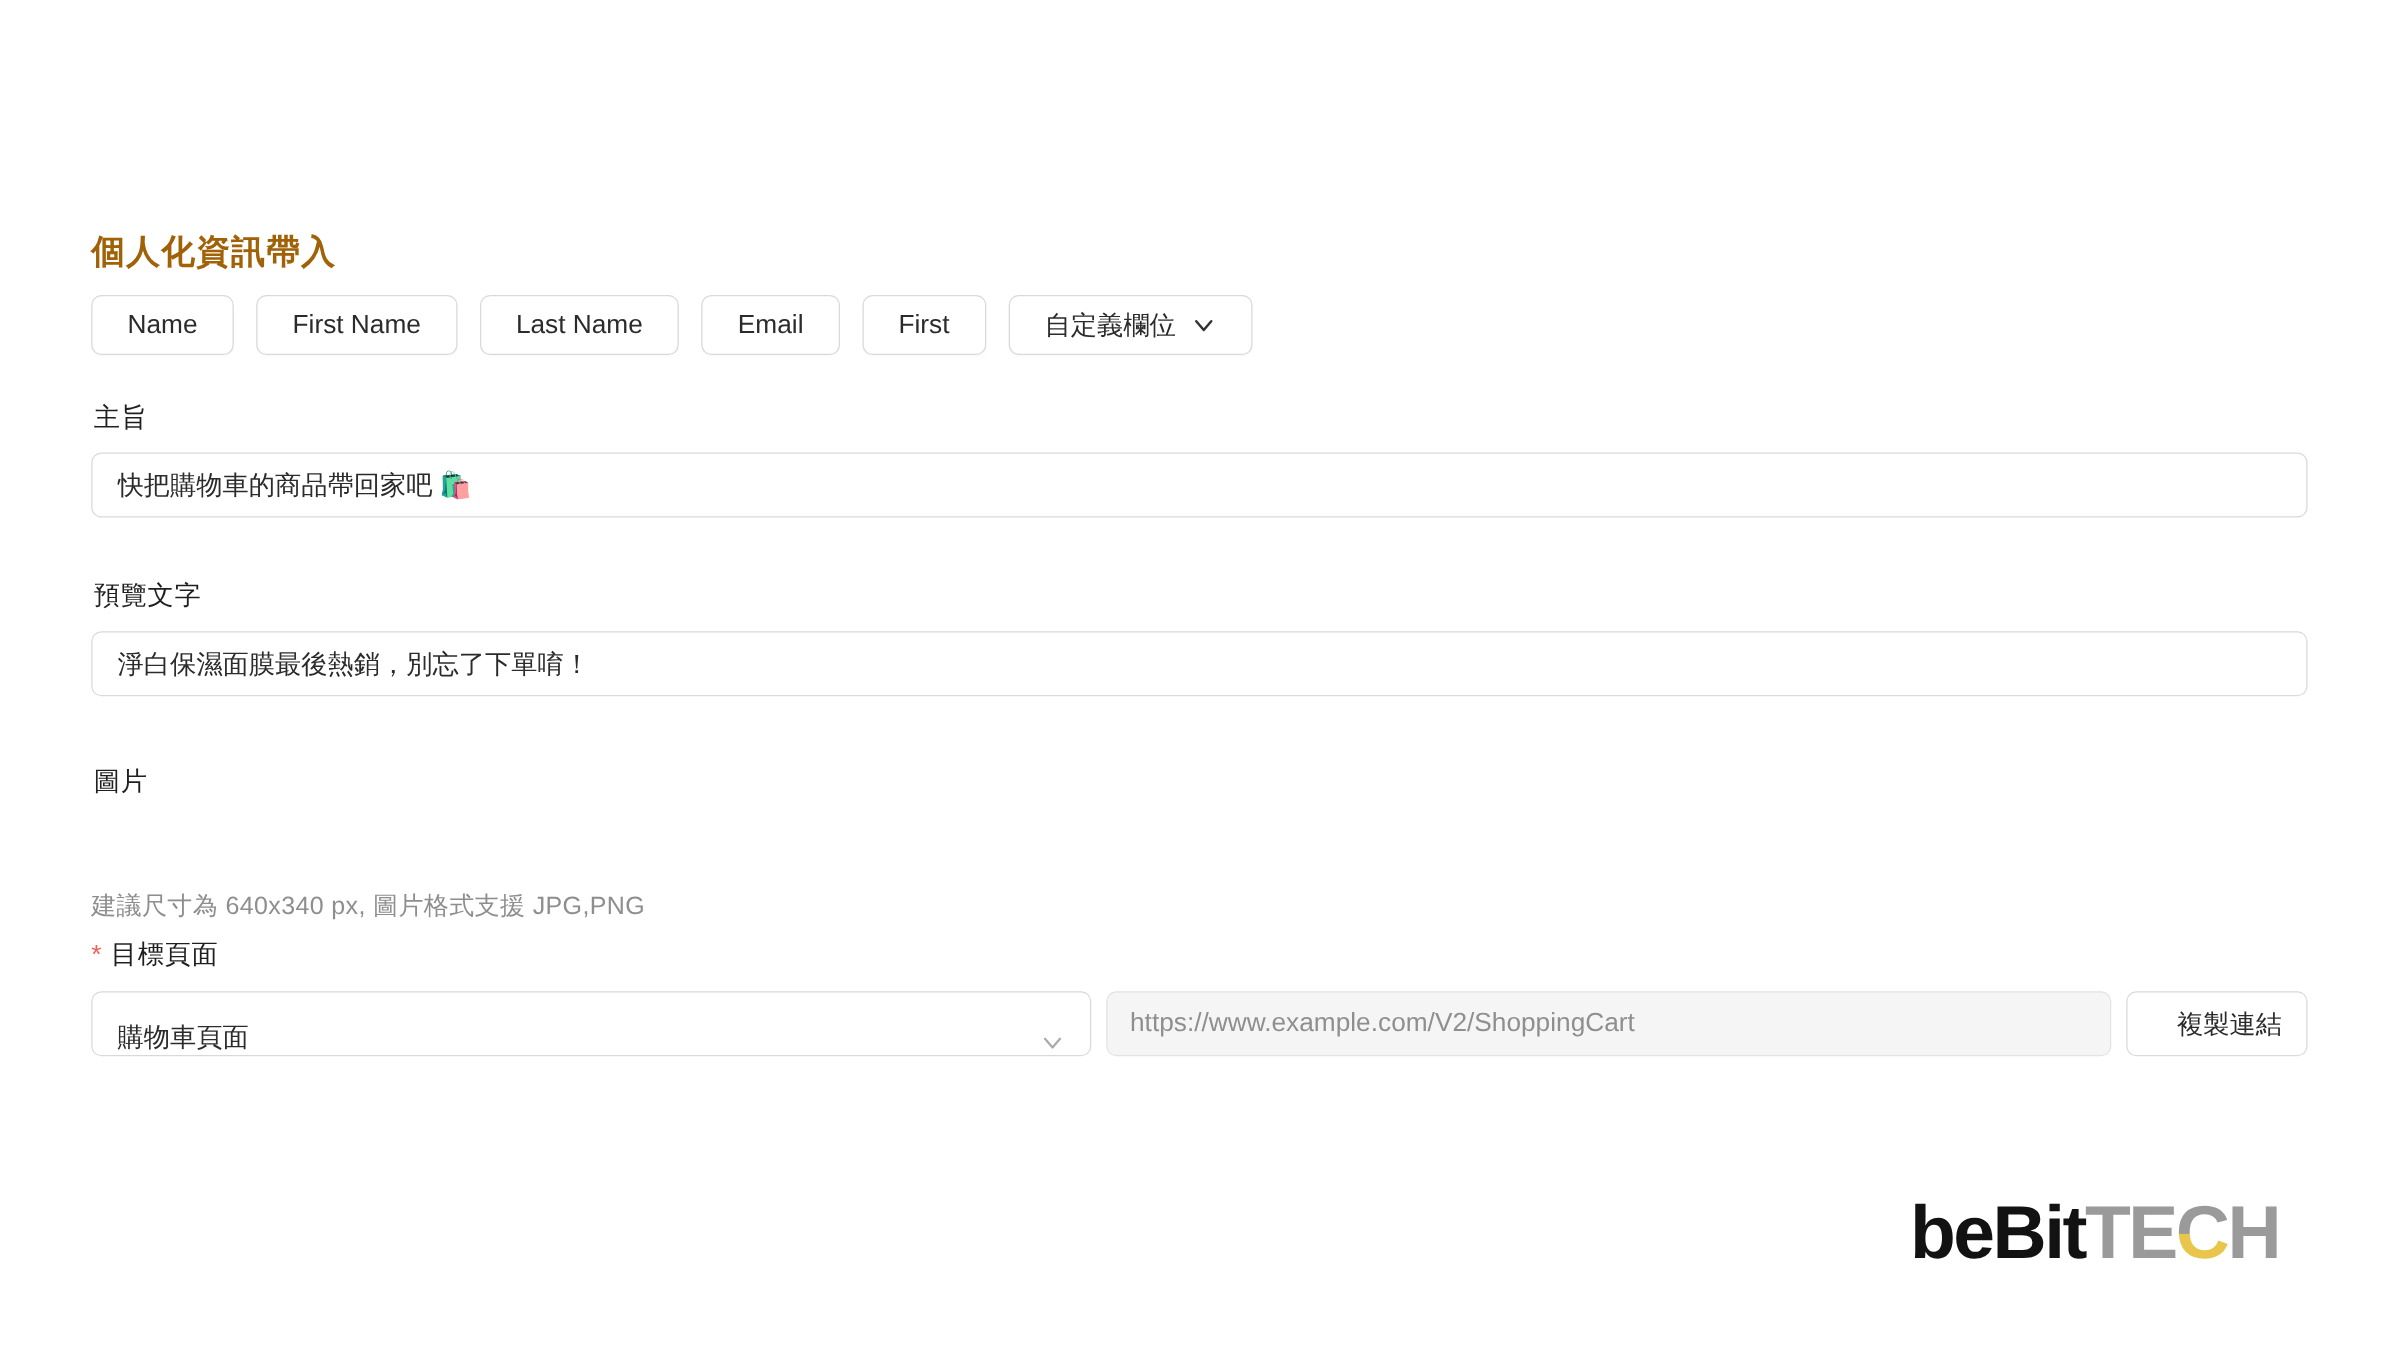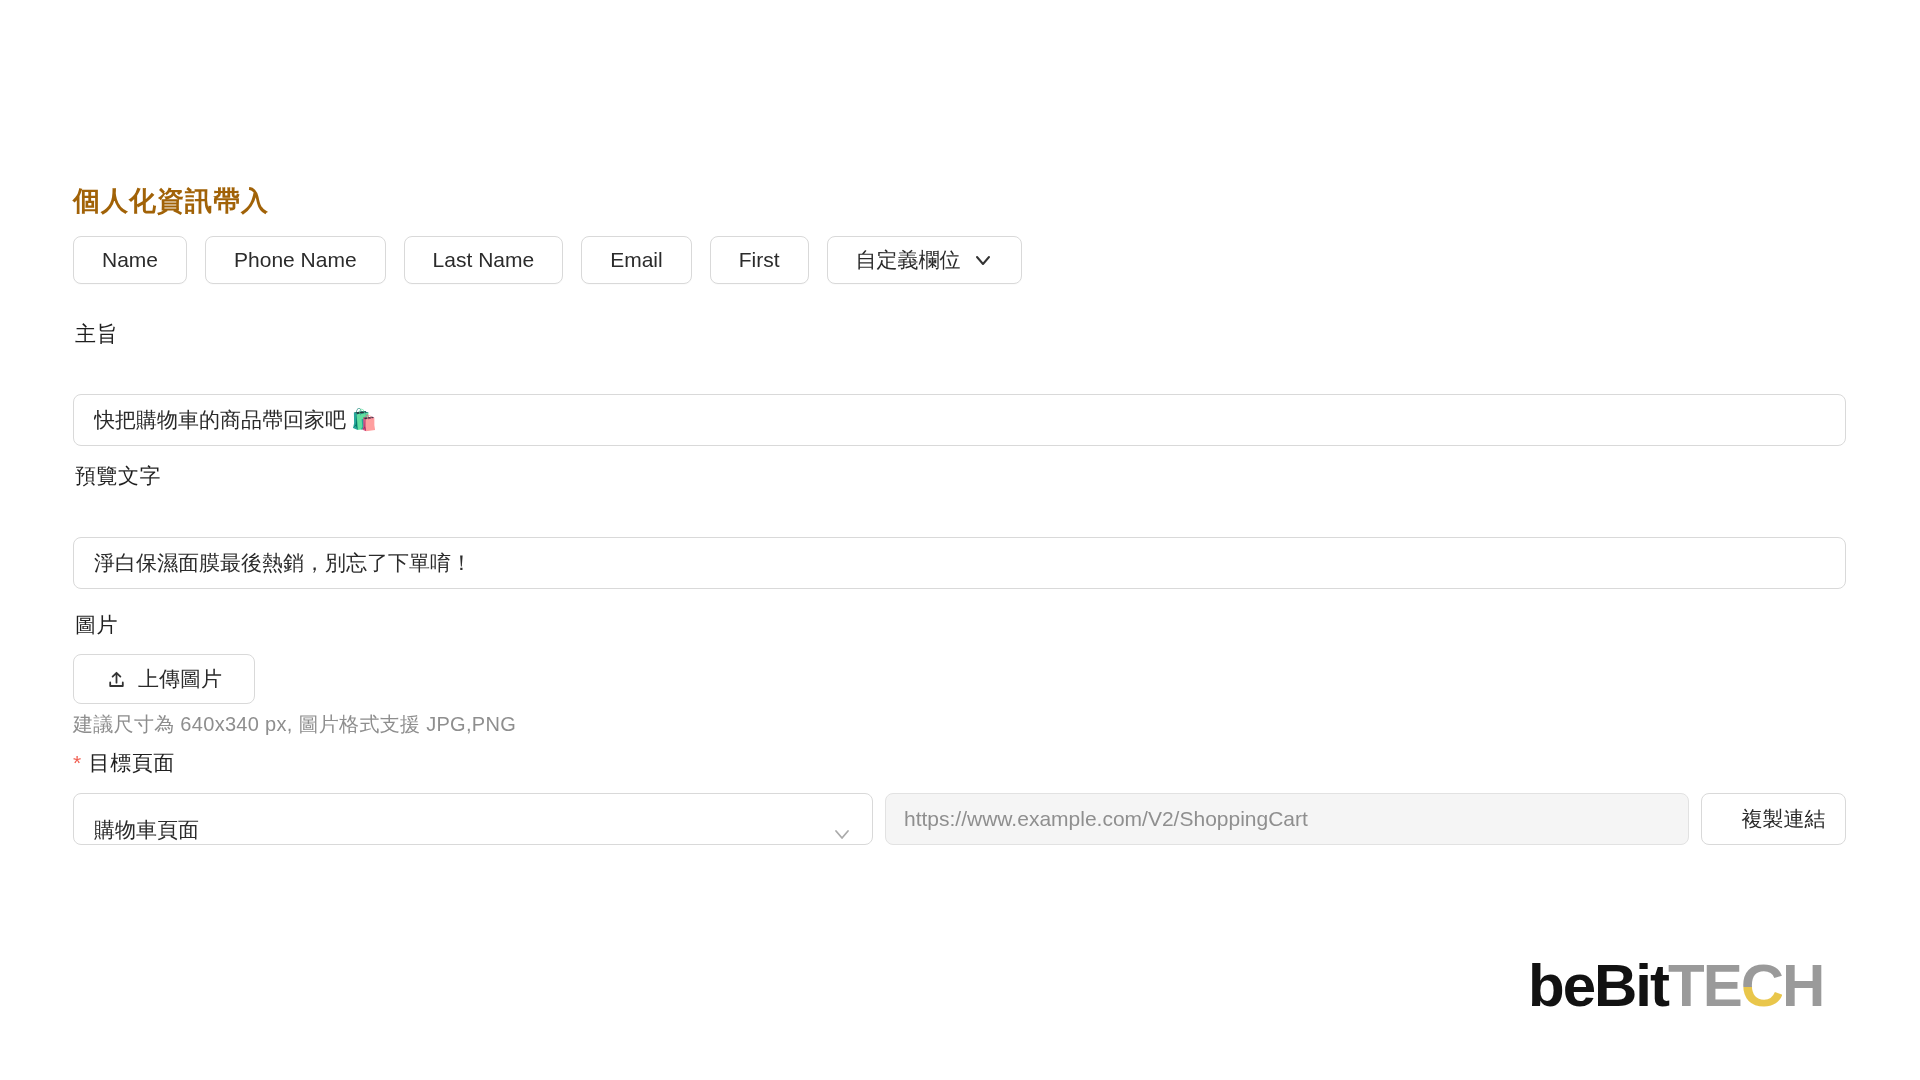--- a/index.html
+++ b/index.html
@@ -31,21 +31,20 @@
     position:absolute; left:75px; font-size:21px; color:#1f1f1f; letter-spacing:0.5px;
   }
   .required-mark { color:#f15f52; margin-right:7px; font-size:21px; }
 
   
   .text-input {
     position:absolute; left:73px; width:1773px; height:52px;
     border:1px solid #d9d9d9; border-radius:8px; background:#ffffff;
     font-size:21px; color:#2b2b2b; padding:0 20px; font-family:inherit;
     outline:none;
-    margin-top:32px;
   }
 
   
   .upload-btn {
     position:absolute; left:73px; top:654px; width:182px; height:50px;
     background:#ffffff; border:1px solid #d9d9d9; border-radius:8px;
     display:flex; align-items:center; justify-content:center; gap:11px;
     font-size:21px; color:#2b2b2b; font-family:inherit; cursor:pointer;
   }
   .hint-text {
@@ -87,49 +86,41 @@
 </style>
 </head>
 <body>
 
 <div class="canvas">
 
   <h2 class="section-title">個人化資訊帶入</h2>
 
   <div class="pill-row">
     <button class="pill">Name</button>
-    <button class="pill">Phone Name</button>
+    <button class="pill">First Name</button>
     <button class="pill">Last Name</button>
     <button class="pill">Email</button>
     <button class="pill">First</button>
     <button class="pill">
       <span>自定義欄位</span>
       <span class="chev">
         <svg width="20" height="20" viewBox="0 0 20 20">
           <polyline points="4,7 10,14 16,7" fill="none" stroke="#333333" stroke-width="2" stroke-linecap="round" stroke-linejoin="round"></polyline>
         </svg>
       </span>
     </button>
   </div>
 
   <div class="field-label" style="top:320px;">主旨</div>
   <input class="text-input" style="top: 362px;" value="快把購物車的商品帶回家吧 🛍️">
 
   <div class="field-label" style="top:462px;">預覽文字</div>
   <input class="text-input" style="top: 505px;" value="淨白保濕面膜最後熱銷，別忘了下單唷！">
 
   <div class="field-label" style="top:611px;">圖片</div>
-  <button class="upload-btn">
-    <span style="display:flex;align-items:center;">
-      <svg width="21" height="21" viewBox="0 0 20 20">
-        <path d="M10 13 L10 3.8 M6.3 7.3 L10 3.6 L13.7 7.3 M4 12.8 L4 16.2 L16 16.2 L16 12.8" fill="none" stroke="#333333" stroke-width="1.7" stroke-linecap="round" stroke-linejoin="round"></path>
-      </svg>
-    </span>
-    <span>上傳圖片</span>
-  </button>
   <div class="hint-text">建議尺寸為 640x340 px, 圖片格式支援 JPG,PNG</div>
 
   <div class="field-label" style="top:749px; left:73px;">
     <span class="required-mark">*</span><span>目標頁面</span>
   </div>
 
   <div class="target-row">
     <div class="select-box">
       <span>購物車頁面</span>
       <span class="chev">

